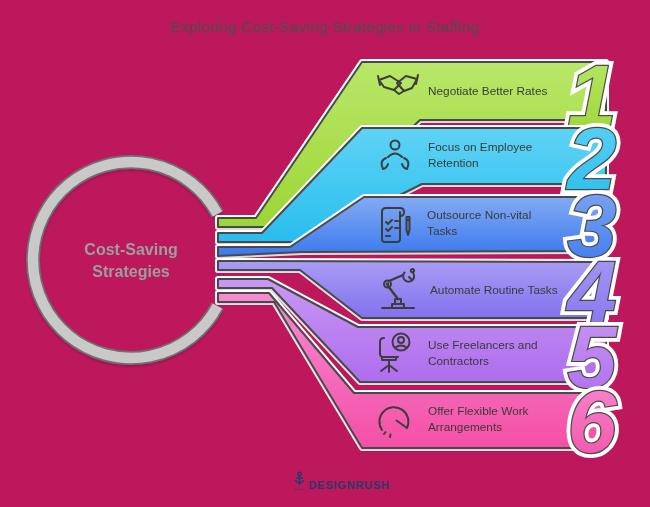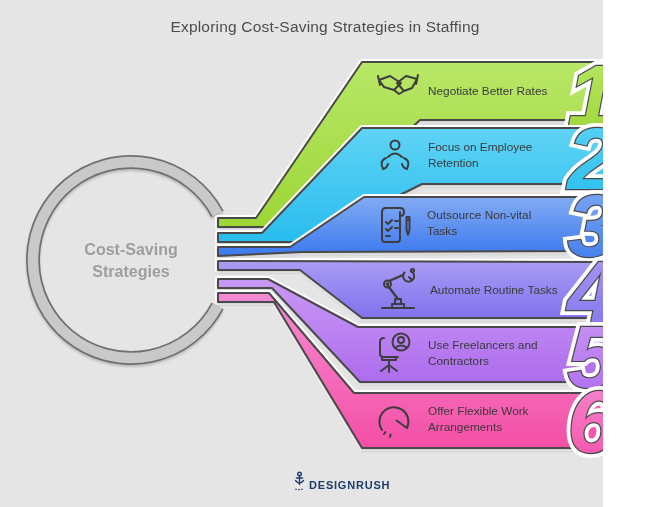--- a/index.html
+++ b/index.html
@@ -1,16 +1,16 @@
 <!DOCTYPE html>
 <html><head>
 <meta charset="utf-8">
 <style>
   html,body{margin:0;padding:0;background:#ffffff;}
-  .stage{position:relative;width:603px;height:507px;background:#e5e5e5;overflow:hidden;
+  .stage{position:relative;width:650px;height:507px;background:#be185d;overflow:hidden;
          font-family:"Liberation Sans", sans-serif;}
   svg{display:block;}
   text{font-family:"Liberation Sans", sans-serif;}
   .title{font-size:15.5px;fill:#4c4c4c;letter-spacing:.2px;}
   .halo{fill:#ffffff;stroke:#ffffff;stroke-width:6;stroke-linejoin:round;}
   .banner{stroke:#4a4a4a;stroke-width:2;stroke-linejoin:round;}
   .label{font-size:11.8px;fill:#3a3a3a;}
   .digit-halo{font-size:88px;font-weight:bold;font-style:italic;
               fill:#ffffff;stroke:#ffffff;stroke-width:10;paint-order:stroke;}
   .digit{font-size:88px;font-weight:bold;font-style:italic;

